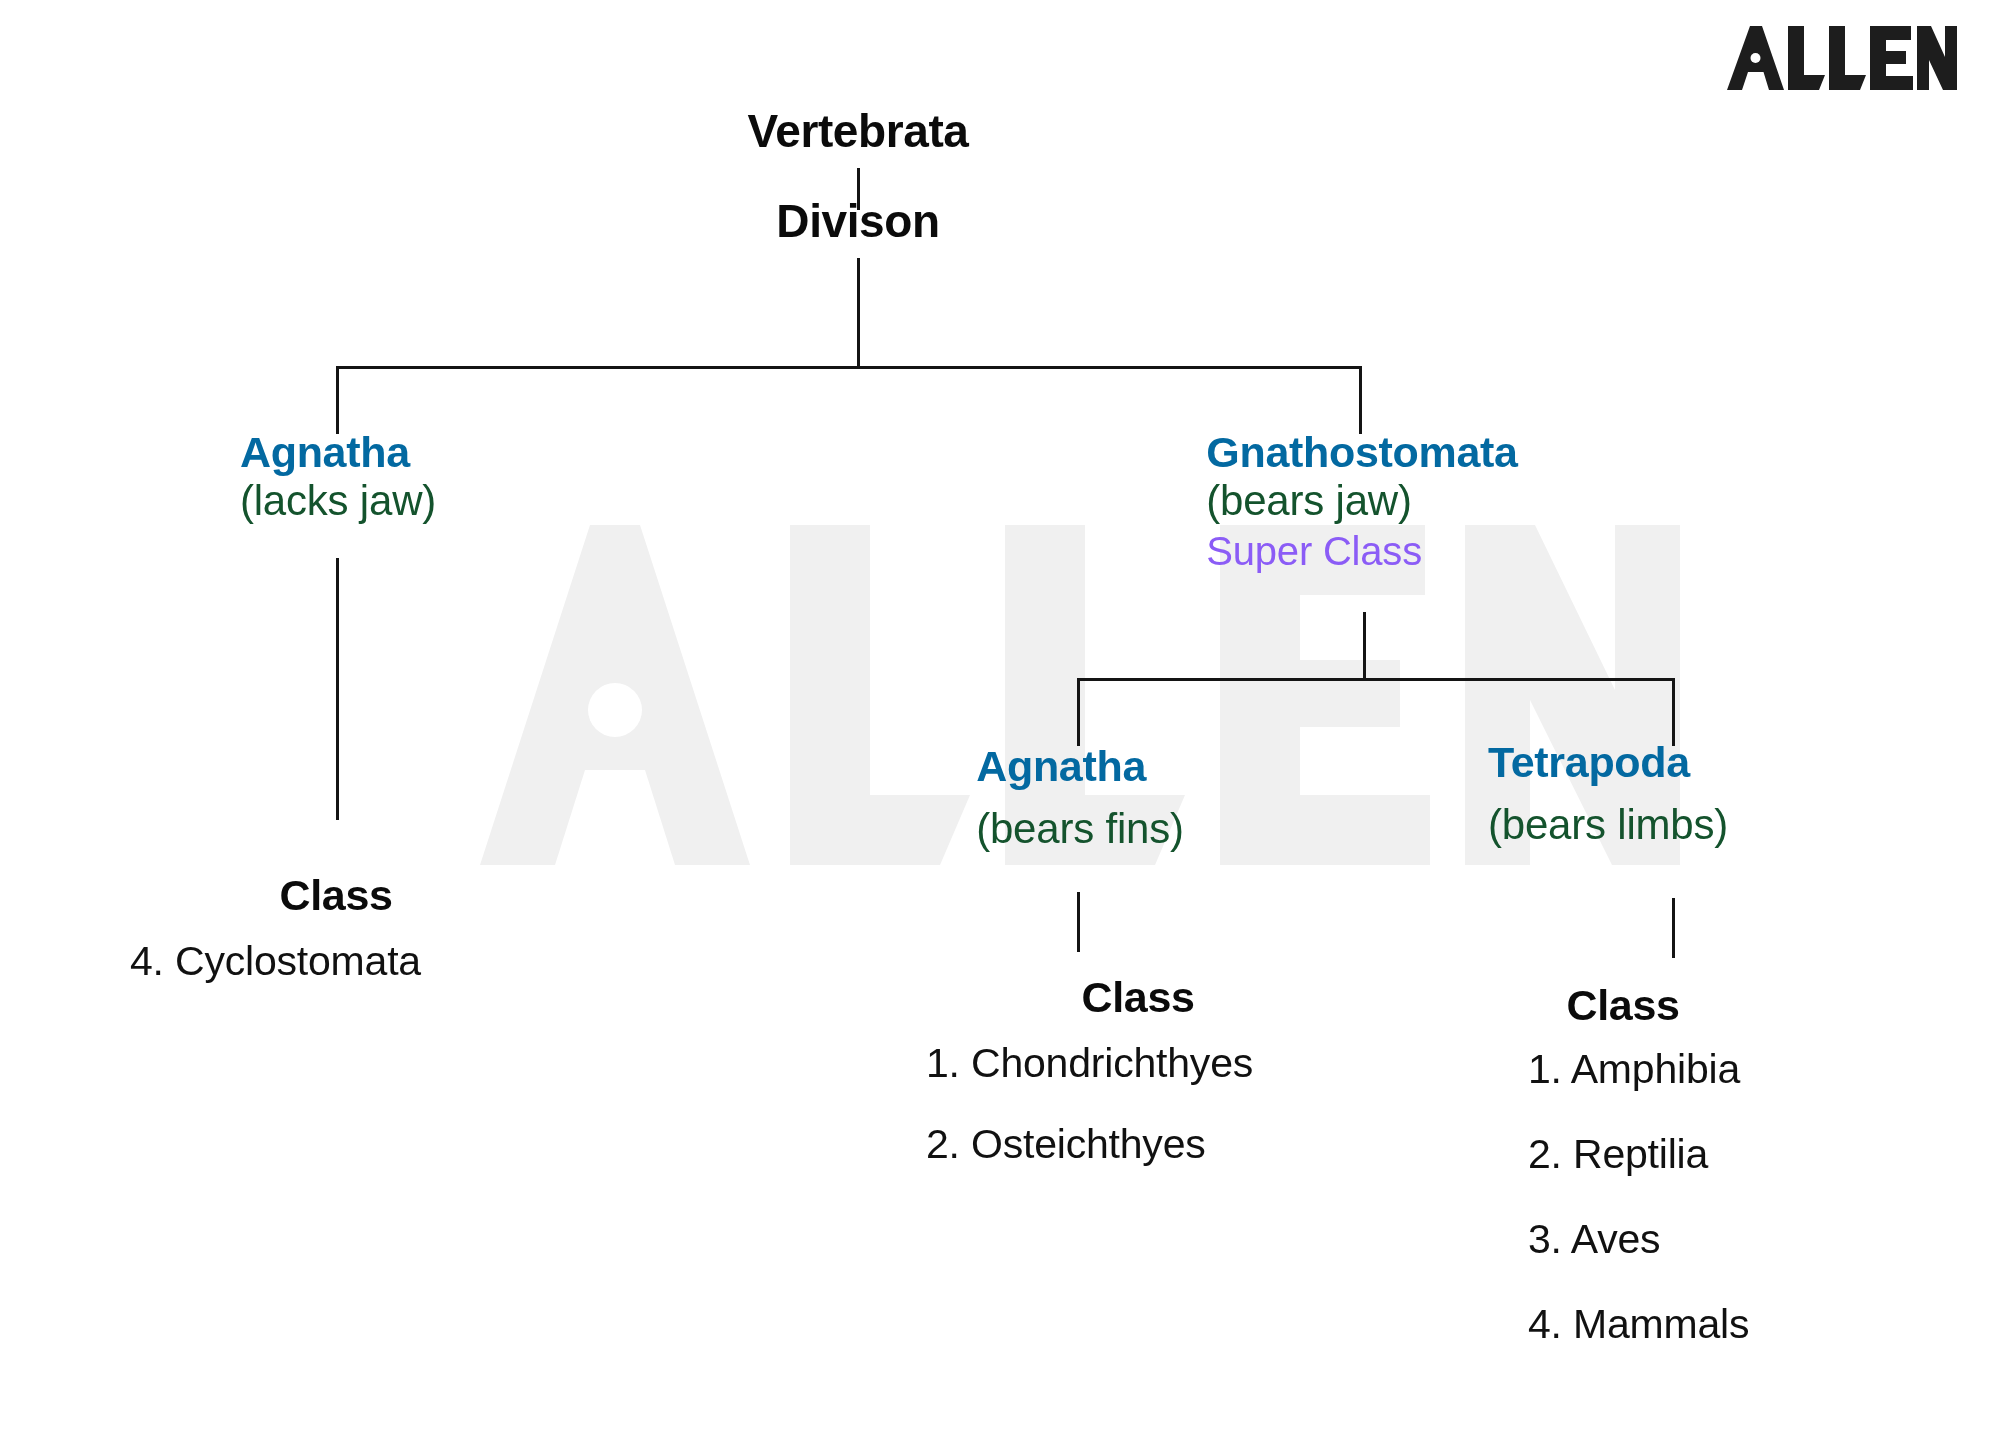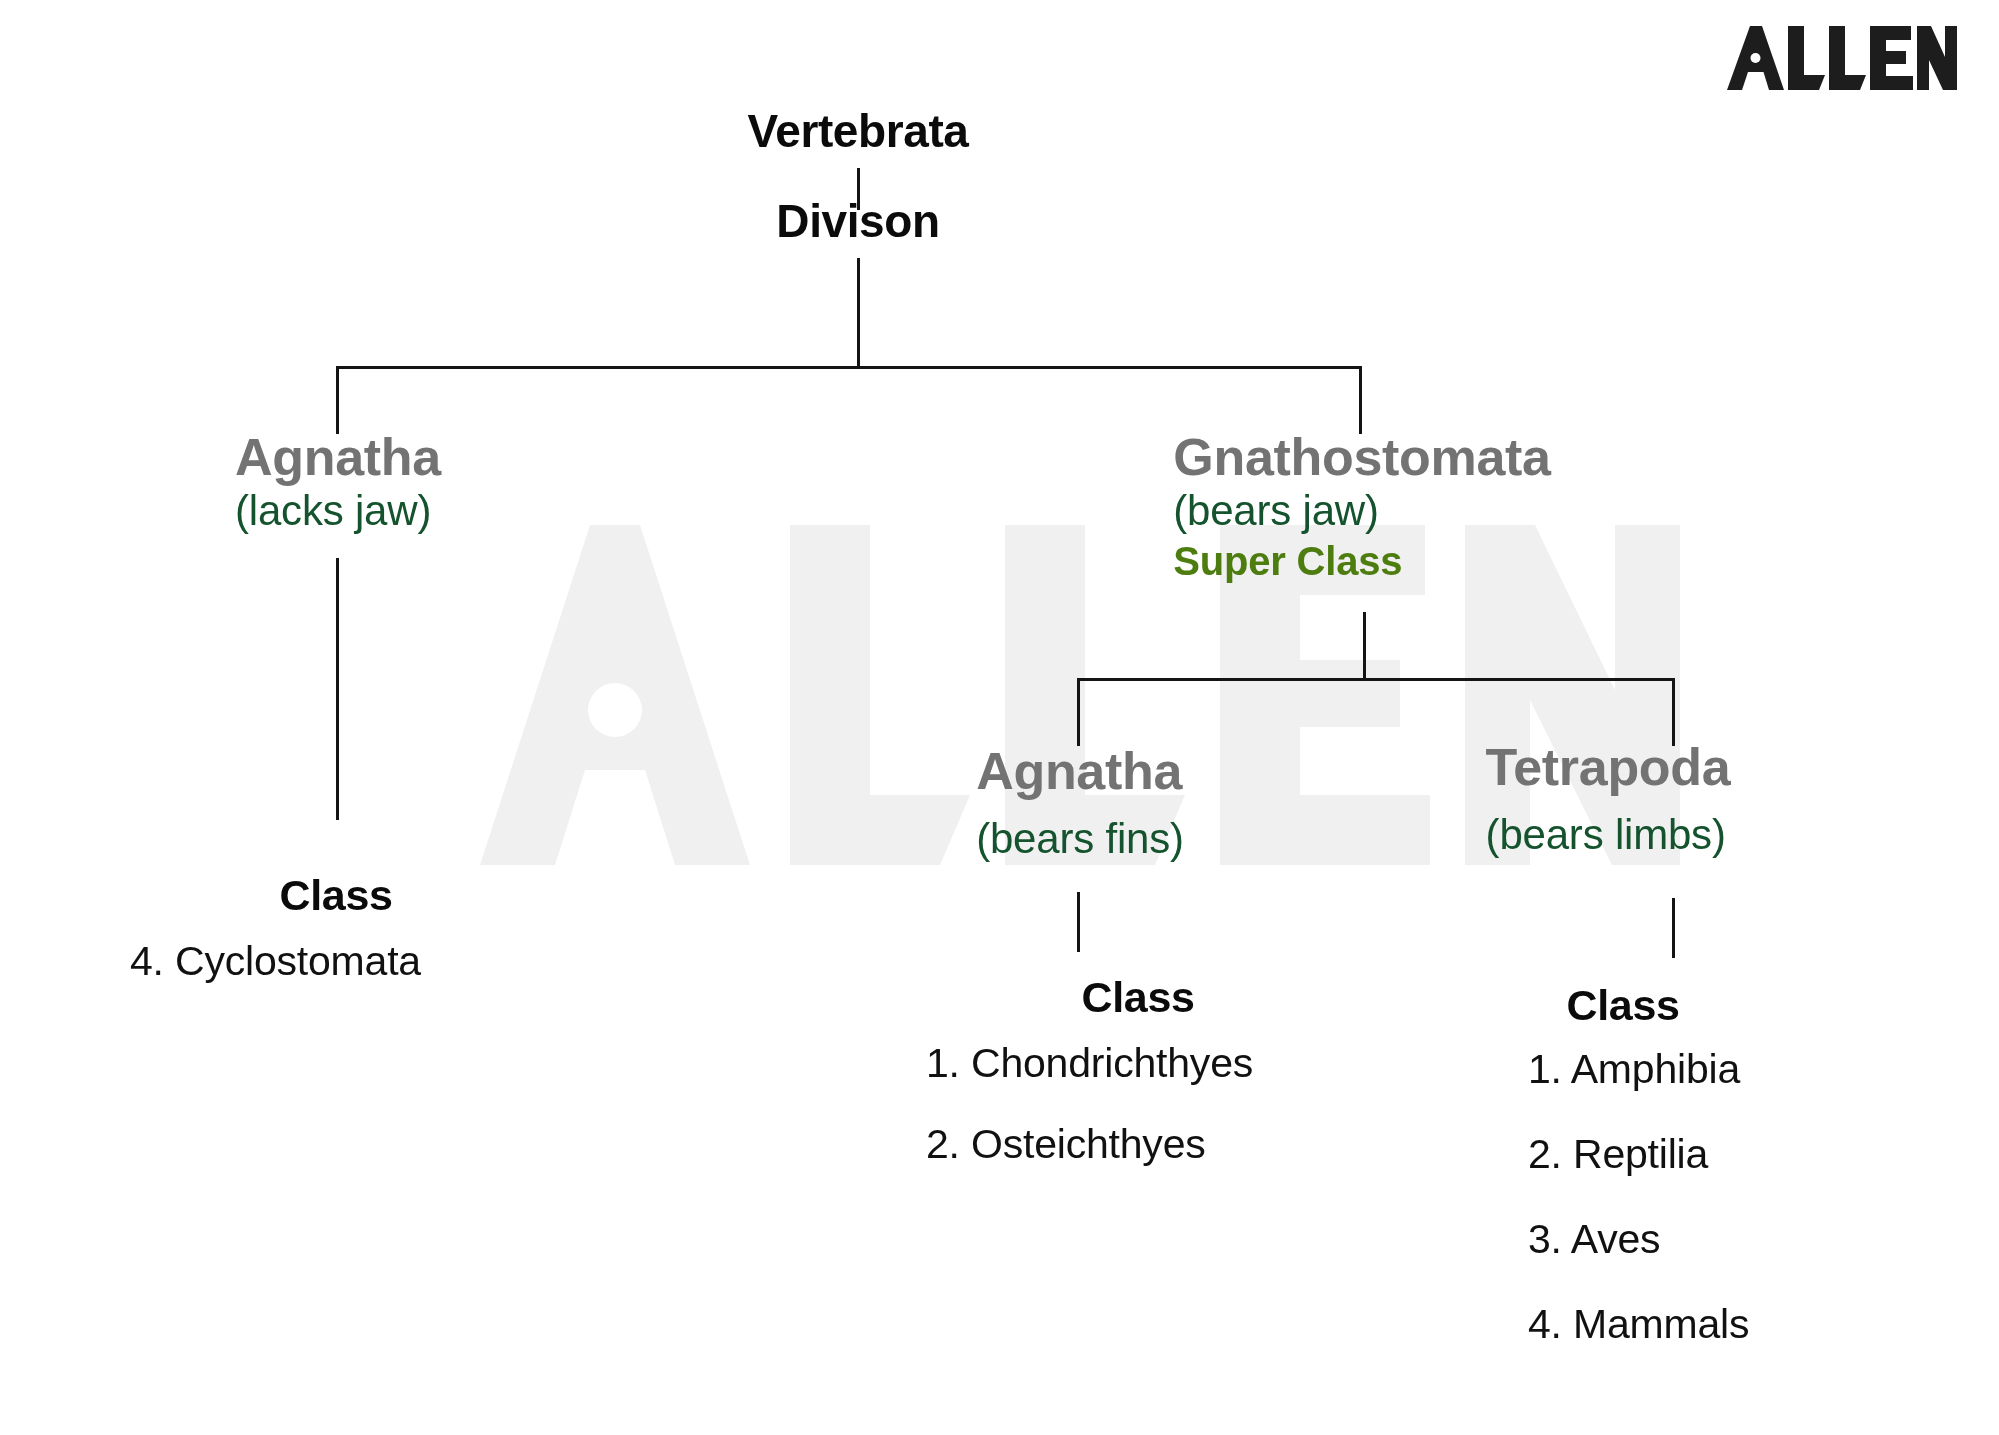--- a/index.html
+++ b/index.html
@@ -55,45 +55,45 @@
   
   .node {
     position: absolute;
     z-index: 3;
     white-space: nowrap;
   }
   .node.center { text-align: left; transform: translateX(-50%); }
 
   .t-bold {
     font-weight: 700;
-    font-size: 52px;
+    font-size: 43px;
     line-height: 1.12;
     letter-spacing: -0.3px;
-    color: #737373;
+    color: #0369a1;
   }
   .t-bold-lg {
     font-weight: 700;
     font-size: 46px;
     line-height: 1.12;
     letter-spacing: -0.4px;
     color: #0b0b0b;
   }
   .t-reg {
     font-weight: 400;
     font-size: 42px;
     line-height: 1.2;
     letter-spacing: -0.2px;
     color: #14532d;
   }
   .t-reg-sm {
-    font-weight: 700;
+    font-weight: 400;
     font-size: 40px;
     line-height: 1.2;
     letter-spacing: -0.2px;
-    color: #4d7c0f;
+    color: #8b5cf6;
   }
 
   .class-head {
     font-weight: 700;
     font-size: 43px;
     line-height: 1.1;
     letter-spacing: -0.3px;
     color: #0b0b0b;
     margin-top: 34px;
   }

